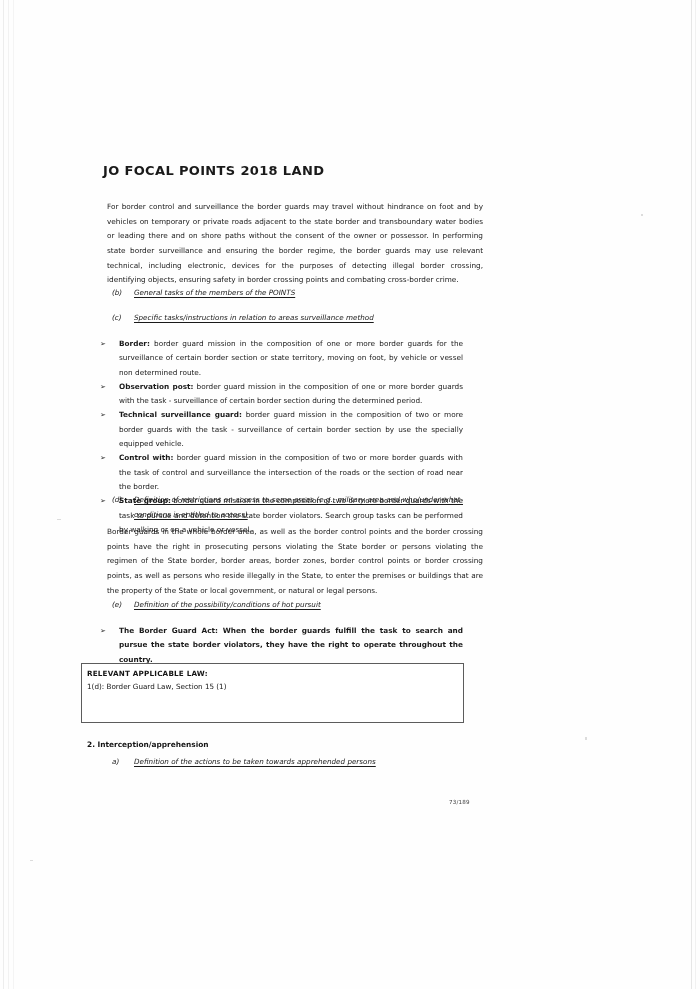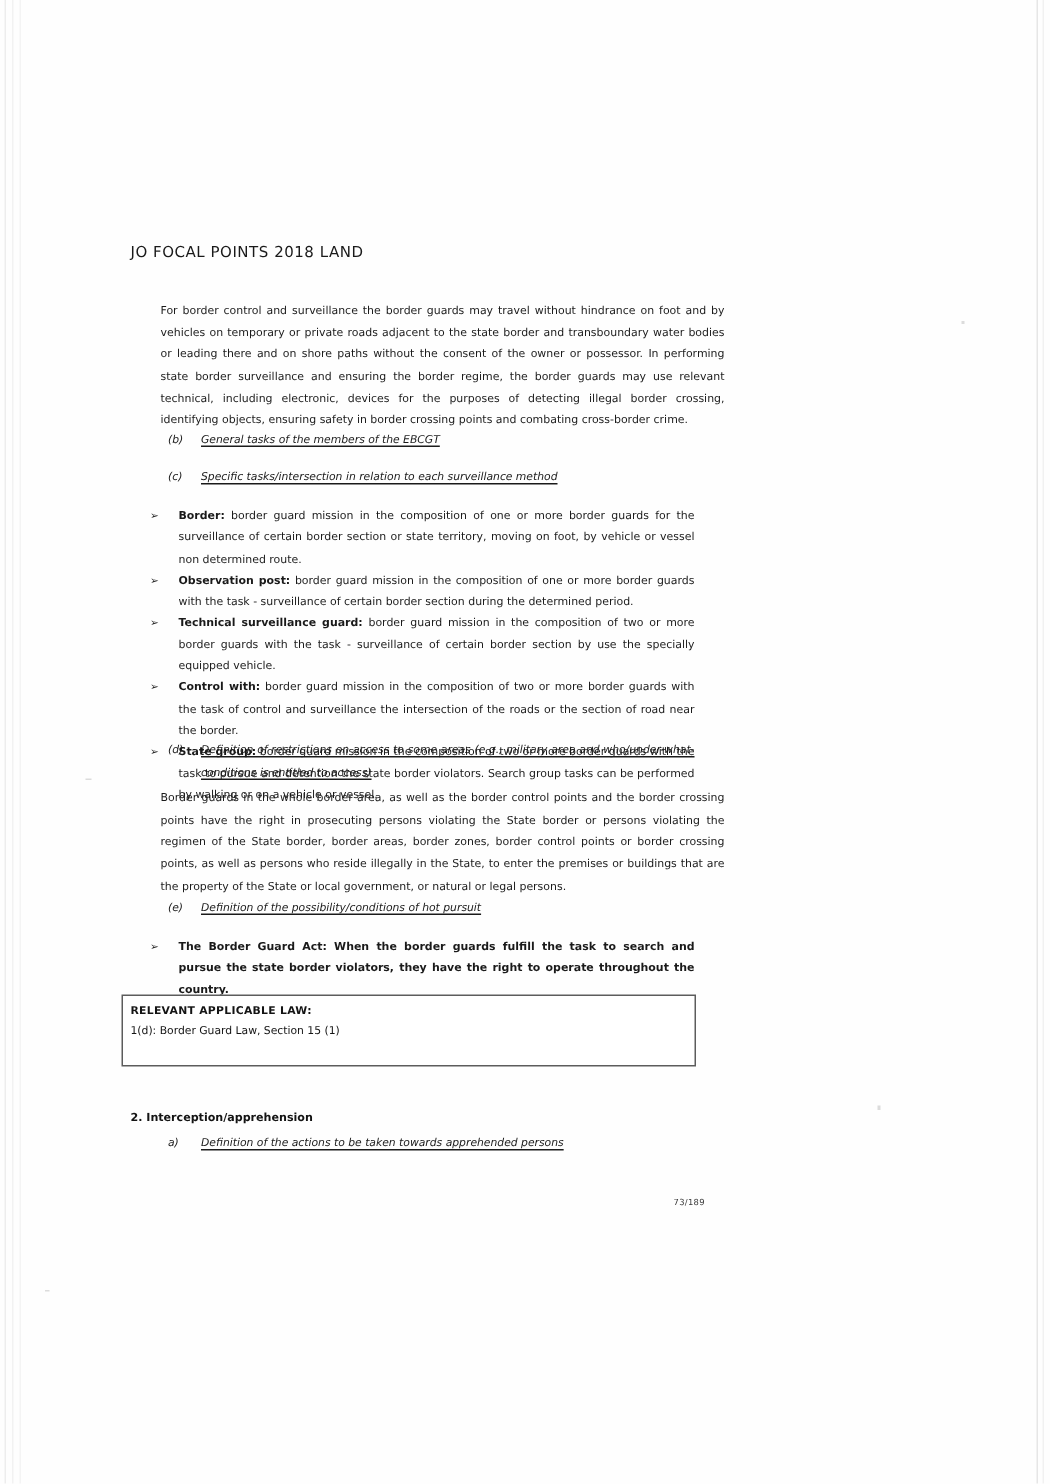--- a/index.html
+++ b/index.html
@@ -49,26 +49,27 @@
   
   #content {
     position: absolute;
     left: 87px;
     top: 0;
     width: 376px;
   }
 
   .doc-header {
     position: absolute;
-    left: 0;
+    left: 16px;
     top: 163px;
-    font-size: 10px;
+    font-size: 13px;
     letter-spacing: 0.35px;
     color: #1a1a1a;
     white-space: nowrap;
+    font-weight: bold;
   }
 
   .body-para {
     position: absolute;
     left: 0;
     width: 376px;
     font-size: 7.3px;
     line-height: 14.6px;
     text-align: justify;
     color: #1a1a1a;
@@ -145,21 +146,21 @@
   .bullet-row.all-bold .bullet-body {
     font-weight: bold;
   }
 
   
   #law-box {
     position: absolute;
     left: 81px;
     top: 663px;
     width: 383px;
-    height: 48px;
+    height: 60px;
     border: 1px solid #5c5c5c;
     box-sizing: border-box;
     background: #ffffff;
     padding: 4px 0 0 5px;
   }
   #law-box .law-line {
     font-size: 7.2px;
     line-height: 12.6px;
     font-weight: normal;
     color: #141414;
@@ -207,26 +208,26 @@
   <div class="speck" style="left:30px;  top:860px; width:3px; height:1px;"></div>
 
   <div id="content">
 
     <div class="doc-header">JO FOCAL POINTS 2018 LAND</div>
 
     <p class="body-para p-intro">For border control and surveillance the border guards may travel without hindrance on foot and by vehicles on temporary or private roads adjacent to the state border and transboundary water bodies or leading there and on shore paths without the consent of the owner or possessor. In performing state border surveillance and ensuring the border regime, the border guards may use relevant technical, including electronic, devices for the purposes of detecting illegal border crossing, identifying objects, ensuring safety in border crossing points and combating cross-border crime.</p>
 
     <div class="lettered h-b">
       <span class="marker">(b)</span>
-      <span class="heading-text">General tasks of the members of the EBCGT</span>
+      <span class="heading-text">General tasks of the members of the POINTS</span>
     </div>
 
     <div class="lettered h-c">
       <span class="marker">(c)</span>
-      <span class="heading-text">Specific tasks/intersection in relation to each surveillance method</span>
+      <span class="heading-text">Specific tasks/instructions in relation to areas surveillance method</span>
     </div>
 
     <div class="bullet-list">
 
       <div class="bullet-row">
         <span class="arrow-bullet">➢</span>
         <span class="bullet-body">
           <span class="lead">Border:</span><span> border guard mission in the composition of one or more border guards for the surveillance of certain border section or state territory, moving on foot, by vehicle or vessel non determined route.</span>
         </span>
       </div>

